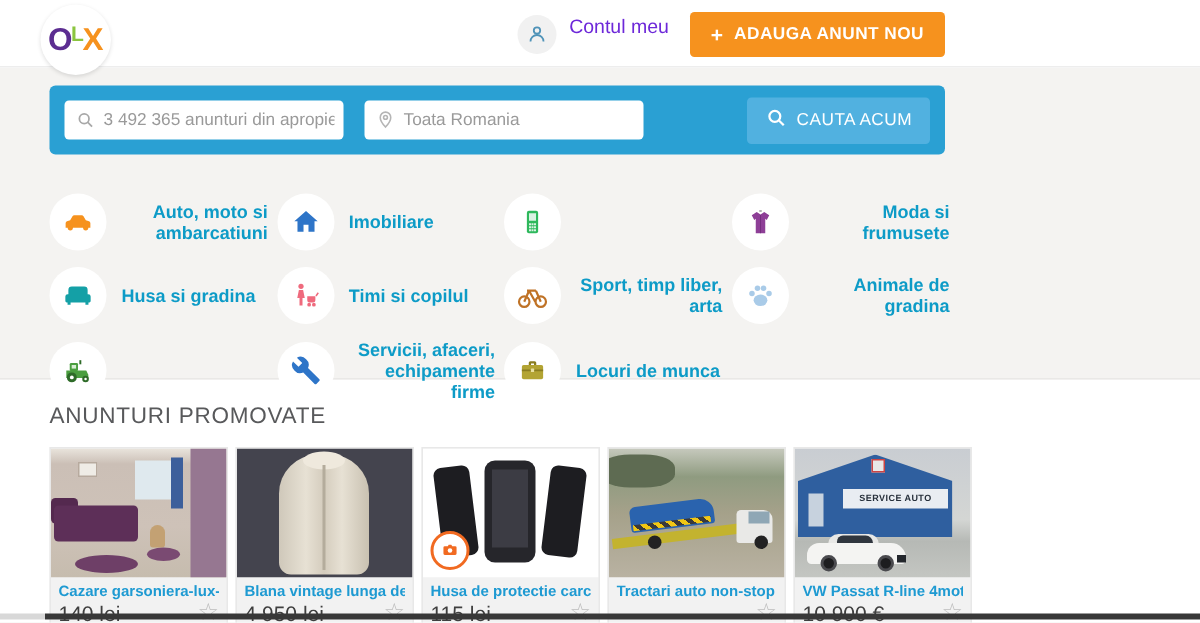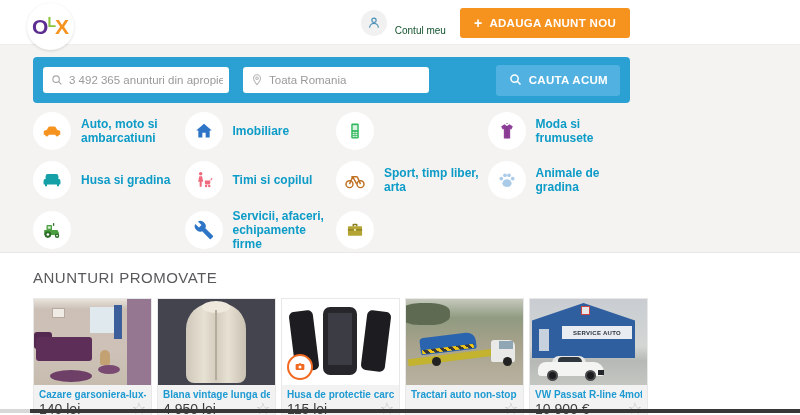--- a/index.html
+++ b/index.html
@@ -12,21 +12,21 @@
   .topbar { height:45px; background:#fff; border-bottom:1px solid #ededed; position:relative; z-index:2; }
   .logo {
     position:absolute; left:27px; top:3px; width:47px; height:47px; background:#fff;
     border-radius:50%; box-shadow:0 1px 3px rgba(0,0,0,.13);
     display:flex; align-items:center; justify-content:center; z-index:5; cursor:pointer;
   }
   .logo .l-o { font-size:21px; font-weight:800; color:#5c2d91; }
   .logo .l-l { font-size:14px; font-weight:800; color:#8bc53f; position:relative; top:-5px; margin:0 -1px; }
   .logo .l-x { font-size:21px; font-weight:800; color:#f6921e; }
   .top-right { position:absolute; right:170px; top:0; height:45px; display:flex; align-items:center; gap:14px; }
-  .account { display:flex; align-items:flex-end; gap:8px; color:#14532d; font-size:10px; cursor:pointer; }
+  .account { display:flex; align-items:flex-start; gap:8px; color:#6d28d9; font-size:13px; cursor:pointer; }
   .account .avatar { width:26px; height:26px; border-radius:50%; background:#f1f1f1; display:flex; align-items:center; justify-content:center; }
   .add-btn {
     background:#f6921e; color:#fff; border:none; border-radius:3px; cursor:pointer;
     font-family:inherit; font-weight:bold; font-size:11.5px; letter-spacing:.3px;
     padding:9px 14px; display:flex; align-items:center; gap:7px;
   }
   .add-btn .plus { font-size:14px; font-weight:bold; line-height:10px; }
   
   .gray-zone { background:#f4f3f1; height:208px; padding:12px 0 0 33px; border-bottom:1px solid #e9e8e6; }
   .searchbar {
@@ -36,25 +36,25 @@
   .in-wrap { position:relative; }
   .in-wrap .in-ico { position:absolute; left:7px; top:6px; }
   .searchbar input {
     height:26px; border:none; border-radius:3px; background:#fff;
     font-family:inherit; font-size:11.5px; color:#555; padding:0 6px 0 26px; width:100%;
   }
   .searchbar input::placeholder { color:#9a9a9a; opacity:1; }
   .kw { width:250px; } .loc { width:188px; }
   .cauta-btn {
     margin-left:auto; height:31px; background:#51b1e0; border:none; border-radius:3px; cursor:pointer;
-    color:#fff; font-family:inherit; font-weight:bold; font-size:11.5px; letter-spacing:.3px;
+    color:#fff; font-family:inherit; font-weight:normal; font-size:11.5px; letter-spacing:.3px;
     display:flex; align-items:center; gap:6px; padding:0 12px;
   }
   
-  .cats { width:600px; margin-top:8px; display:grid; grid-template-columns:repeat(4,1fr); row-gap:9px; column-gap:6px; }
+  .cats { width:600px; margin-top:25px; display:grid; grid-template-columns:repeat(4,1fr); row-gap:9px; column-gap:6px;text-align:right; }
   .cat { display:flex; align-items:center; gap:10px; cursor:pointer; min-height:40px; }
   .cat .circ { width:38px; height:38px; flex:none; background:#fff; border-radius:50%; display:flex; align-items:center; justify-content:center; }
   .cat .lbl { font-size:12px; font-weight:600; color:#0d9bc7; line-height:1.18; max-width:100px; }
   
   .promoted { padding:16px 0 0 33px; }
   .promo-h { font-size:15px; color:#58595b; letter-spacing:.5px; font-weight:400; }
   .cards { margin-top:12px; display:flex; gap:5px; }
   .card { width:119px; height:120px; background:#f2f2f2; border:1px solid #e8e8e8; position:relative; cursor:pointer; }
   .thumb { height:86px; position:relative; overflow:hidden; }
   .c-title { margin:4px 5px 0; font-size:10px; font-weight:bold; color:#1e9ad2; white-space:nowrap; overflow:hidden; }
@@ -297,20 +297,21 @@
 
     <div class="cat">
       <span class="circ">
         <svg width="20" height="20" viewBox="0 0 24 24">
           <path d="M9 7.5V5.8A1.3 1.3 0 0 1 10.3 4.5h3.4A1.3 1.3 0 0 1 15 5.8v1.7h-1.8V6.3h-2.4v1.2z" fill="#8a7d20"></path>
           <rect x="3.5" y="7.5" width="17" height="11.5" rx="1.4" fill="#b3a433"></rect>
           <rect x="3.5" y="11.2" width="17" height="1.4" fill="#8a7d20"></rect>
           <rect x="10.7" y="10.4" width="2.6" height="2.8" rx="0.5" fill="#e8e0a0"></rect>
         </svg>
       </span>
+      <span class="lbl">Locuri de munca</span>
     </div>
 
   </div>
 </div>
 
 <div class="promoted">
   <div class="promo-h">ANUNTURI PROMOVATE</div>
 
   <div class="cards">
 

